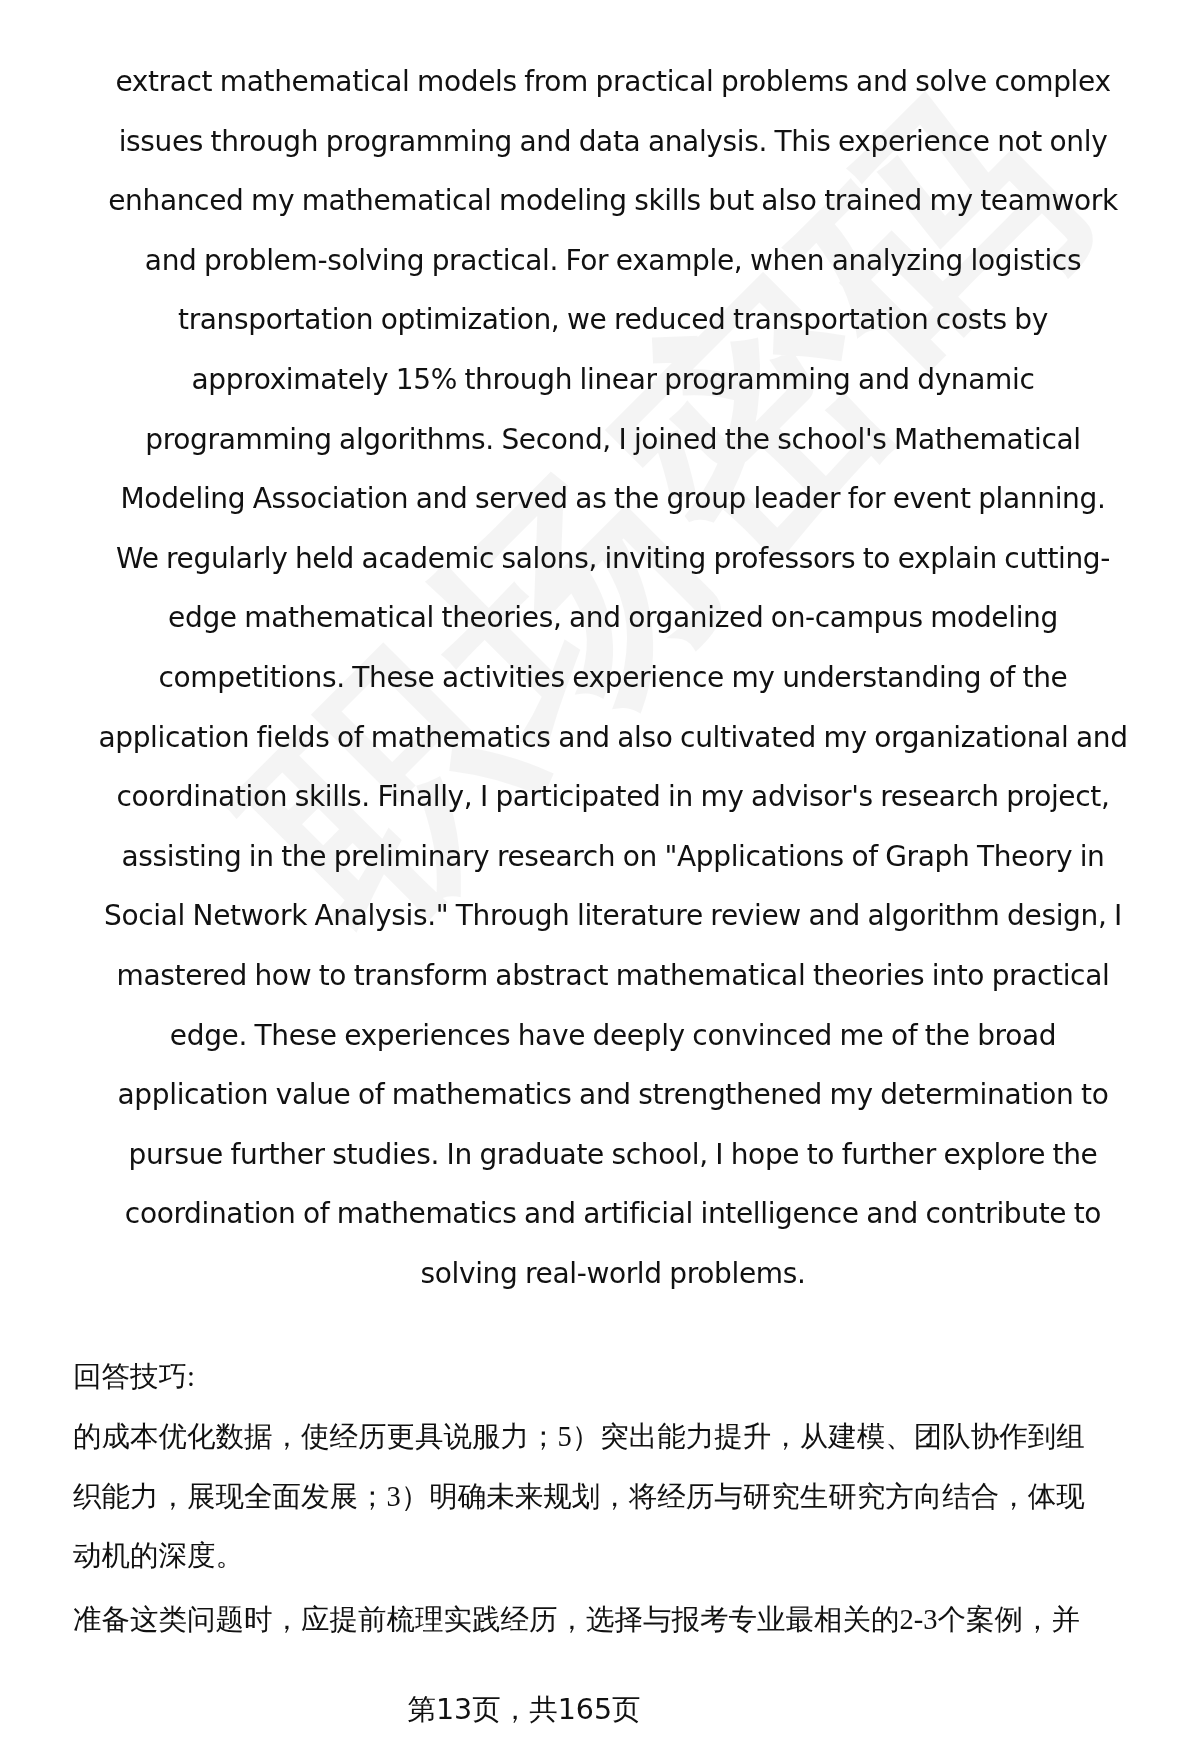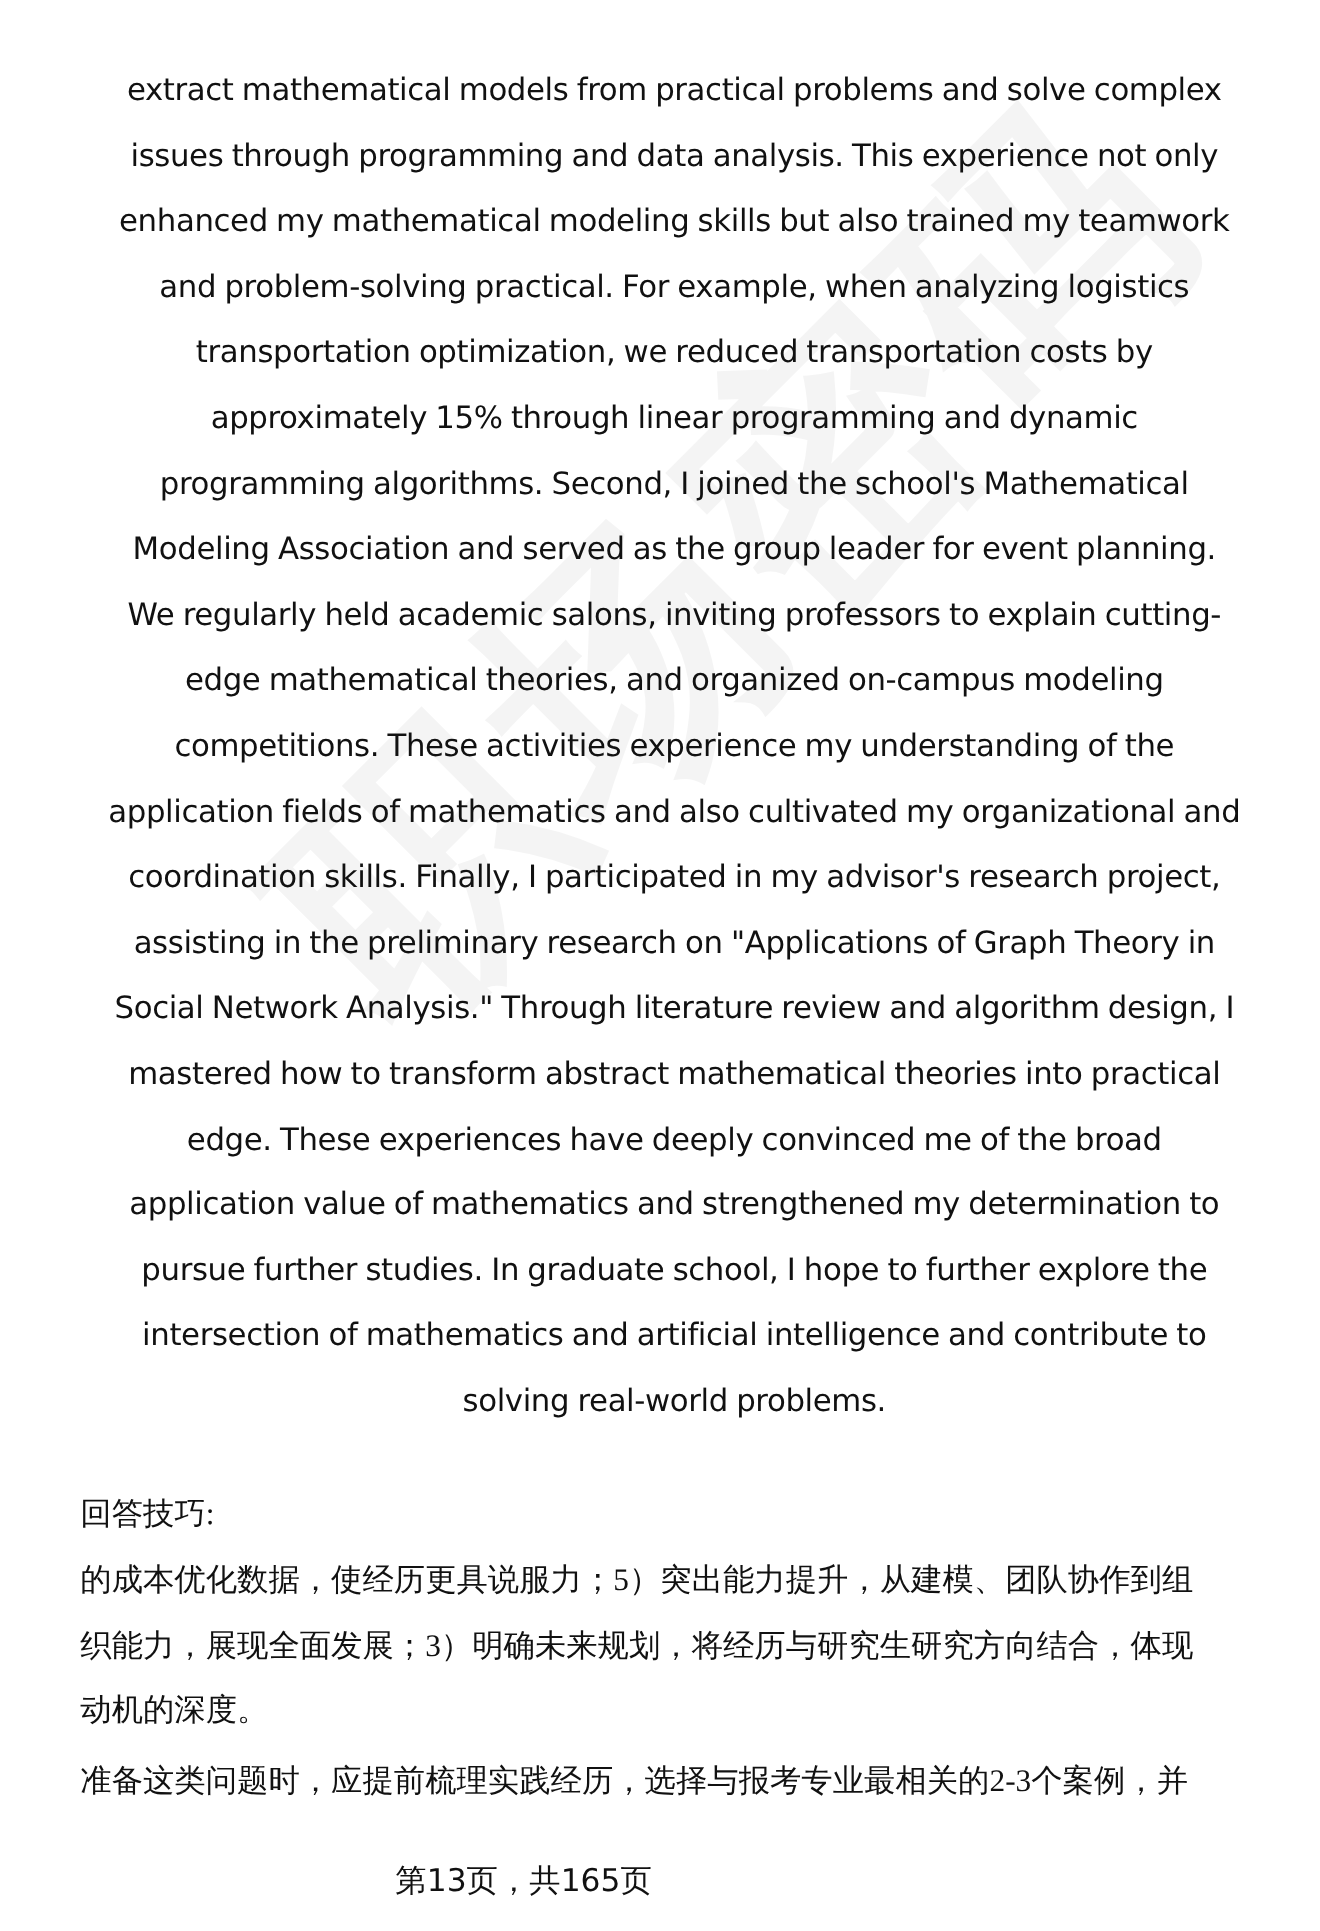--- a/index.html
+++ b/index.html
@@ -73,20 +73,21 @@
       position: absolute;
       left: 0;
       width: 952px;
       top: 1690px;
       text-align: center;
       font-family: "DejaVu Sans", "Liberation Sans", sans-serif;
       font-size: 28.5px;
       line-height: 40px;
       color: #111111;
       z-index: 1;
+      padding-left: 48px;
     }
   </style>
 </head>
 <body>
 
 <div class="page">
 
   <div class="watermark">职场密码</div>
 
   <div class="content">
@@ -104,21 +105,21 @@
       <div class="en-line">edge mathematical theories, and organized on-campus modeling</div>
       <div class="en-line">competitions. These activities experience my understanding of the</div>
       <div class="en-line">application fields of mathematics and also cultivated my organizational and</div>
       <div class="en-line">coordination skills. Finally, I participated in my advisor's research project,</div>
       <div class="en-line">assisting in the preliminary research on "Applications of Graph Theory in</div>
       <div class="en-line">Social Network Analysis." Through literature review and algorithm design, I</div>
       <div class="en-line">mastered how to transform abstract mathematical theories into practical</div>
       <div class="en-line">edge. These experiences have deeply convinced me of the broad</div>
       <div class="en-line">application value of mathematics and strengthened my determination to</div>
       <div class="en-line">pursue further studies. In graduate school, I hope to further explore the</div>
-      <div class="en-line">intersection of mathematics and artificial intelligence and contribute to</div>
+      <div class="en-line">coordination of mathematics and artificial intelligence and contribute to</div>
       <div class="en-line">solving real-world problems.</div>
     </div>
 
     <div class="gap"></div>
 
     <div class="zh-line">回答技巧:</div>
 
     <div>
       <div class="zh-line">的成本优化数据，使经历更具说服力；5）突出能力提升，从建模、团队协作到组</div>
       <div class="zh-line">织能力，展现全面发展；3）明确未来规划，将经历与研究生研究方向结合，体现</div>

